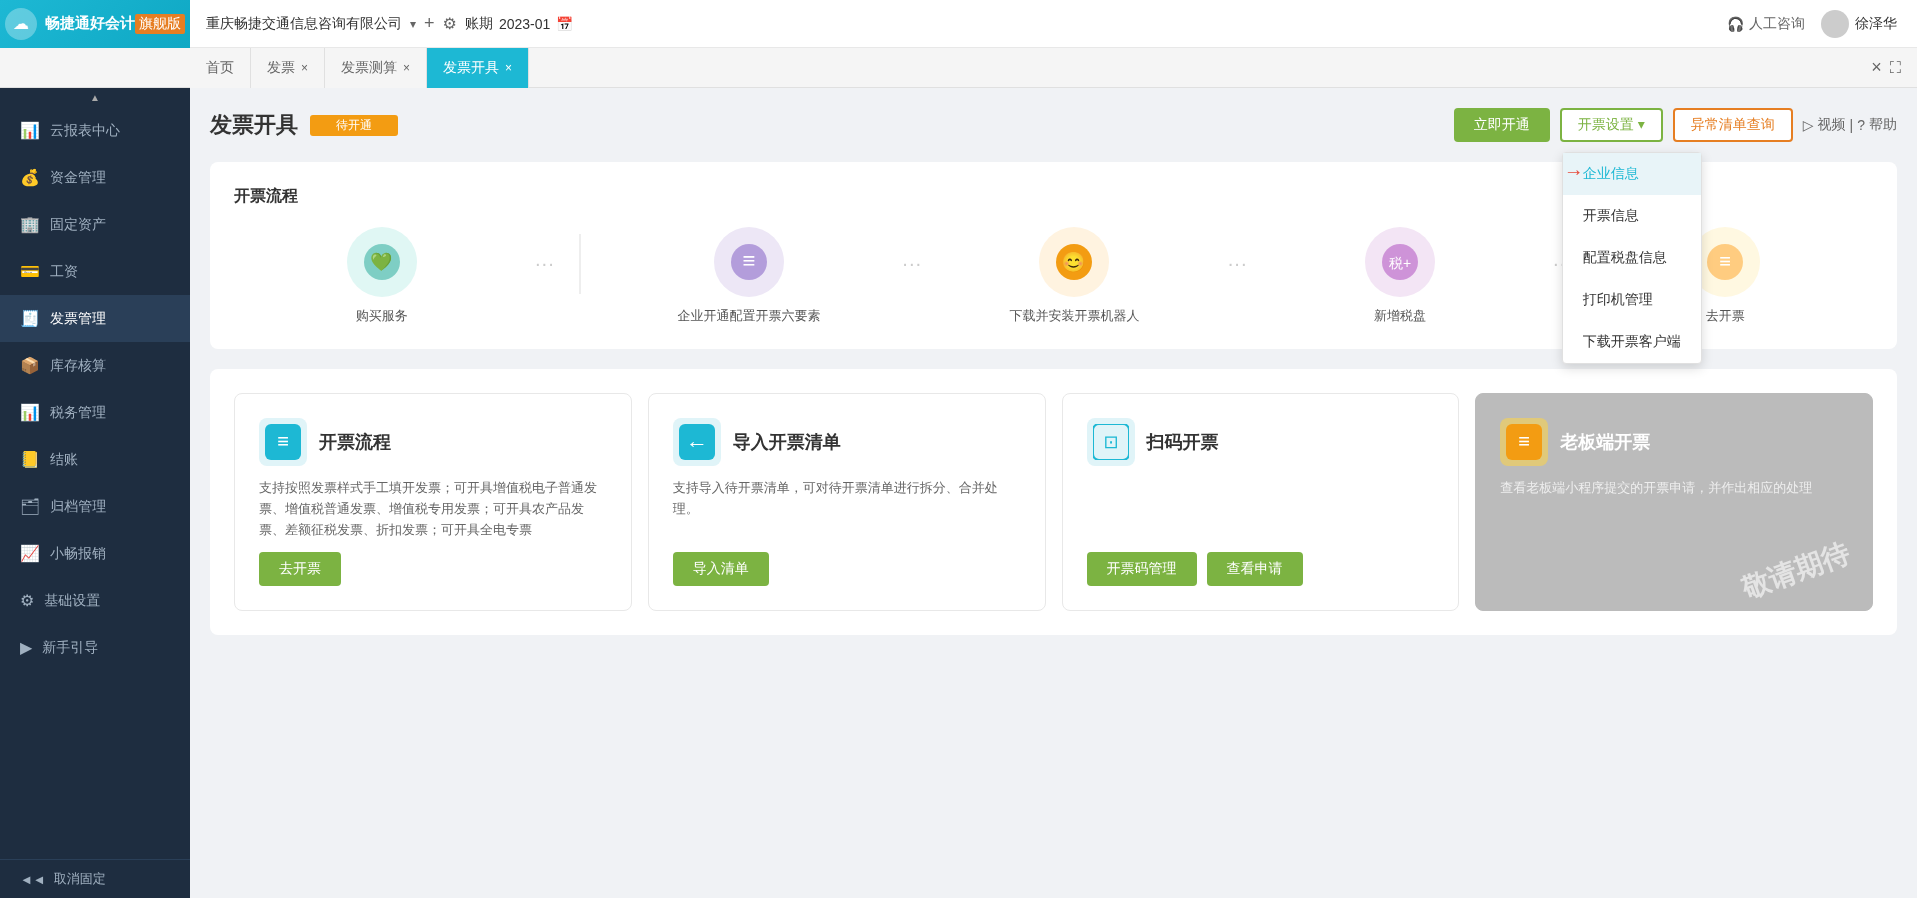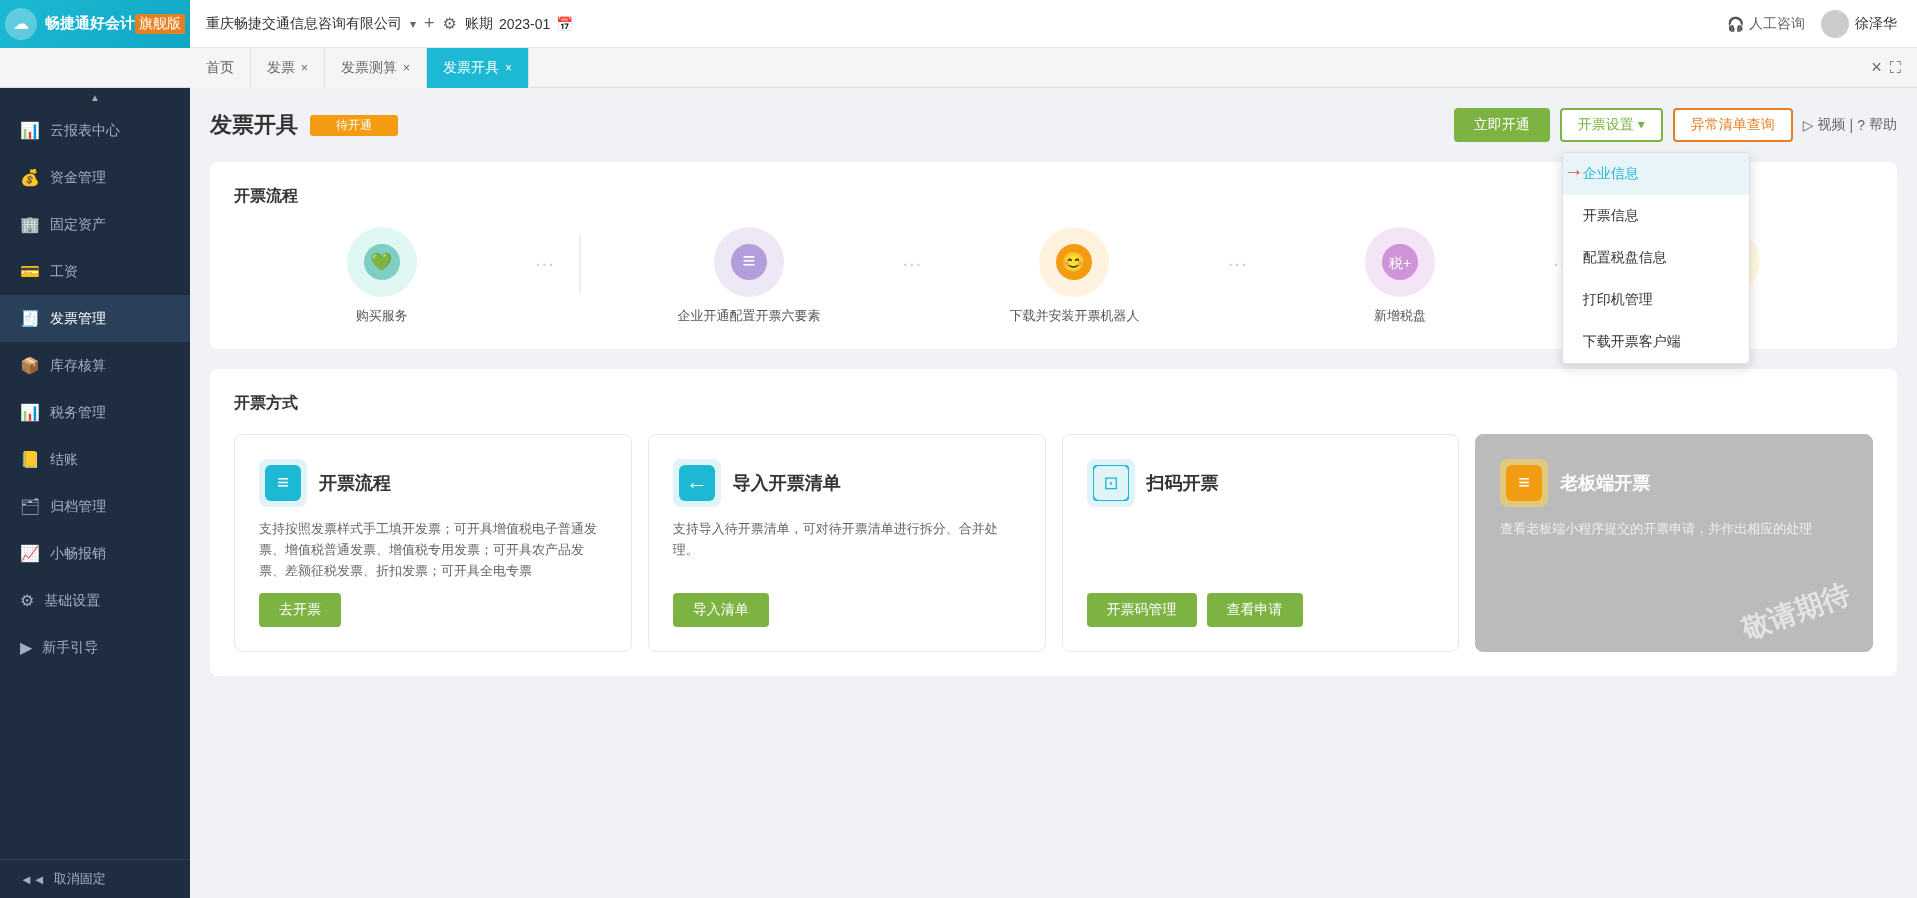--- a/index.html
+++ b/index.html
@@ -253,21 +253,21 @@
 
     
     .dropdown-menu {
       position: absolute;
       top: 44px;
       left: 108px;
       background: #fff;
       border: 1px solid #e0e0e0;
       border-radius: 4px;
       box-shadow: 0 4px 12px rgba(0,0,0,0.15);
-      width: 188px;
+      width: 140px;
       z-index: 1000;
     }
     .dropdown-item {
       padding: 12px 20px;
       font-size: 14px;
       color: #333;
       cursor: pointer;
     }
     .dropdown-item.highlighted { background: #e8f4f8; color: #1db8d4; }
 
@@ -498,21 +498,20 @@
               <circle cx="20" cy="20" r="18" fill="#ffcc80"></circle>
               <text x="20" y="26" text-anchor="middle" fill="white" font-size="20">≡</text>
             </svg>
           </div>
           <span class="process-label">去开票</span>
         </div>
       </div>
     </div>
 
     <div class="section-card">
-      <div class="section-title">开票方式</div>
       <div class="methods-grid">
 
         <div class="method-card">
           <div class="method-header">
             <div class="method-icon" style="background:#e0f4f8;">
               <svg width="36" height="36" viewBox="0 0 36 36">
                 <rect width="36" height="36" rx="6" fill="#1db8d4"></rect>
                 <text x="18" y="24" text-anchor="middle" fill="white" font-size="20">≡</text>
               </svg>
             </div>

